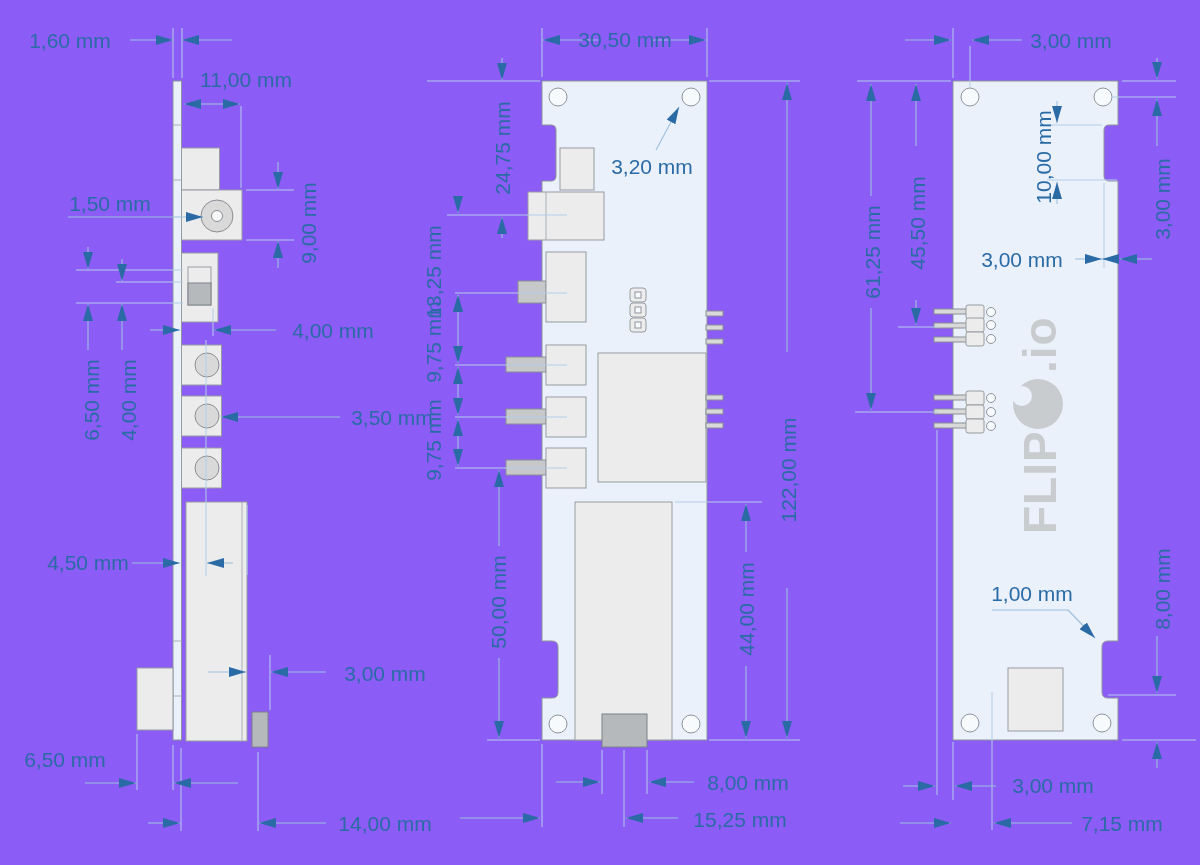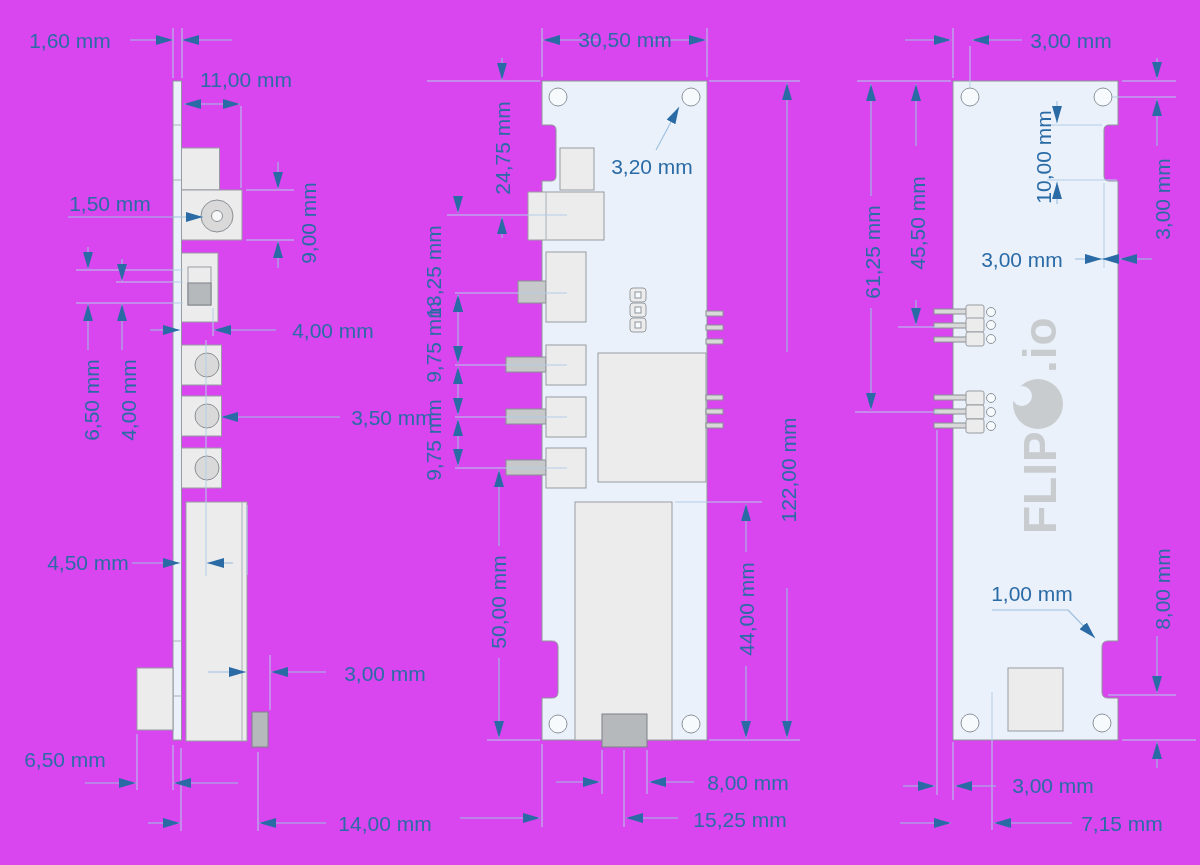--- a/index.html
+++ b/index.html
@@ -1,16 +1,16 @@
 <!DOCTYPE html>
 <html><head>
 <meta charset="utf-8">
 <style>
   html,body{margin:0;padding:0;background:#ffffff;}
-  .stage{width:1200px;height:865px;position:relative;background:#d946ef;overflow:hidden;
+  .stage{width:1200px;height:865px;position:relative;background:#8b5cf6;overflow:hidden;
          font-family:"Liberation Sans", sans-serif;}
   svg text{font-family:"Liberation Sans", sans-serif;}
   .dim-label{fill:#2a6ba6;font-size:21px;}
   .pcb{fill:#eaf1fa;stroke:#8d949b;stroke-width:1;}
   .hole{fill:#f6fafd;stroke:#8d949b;stroke-width:1;}
   .cmp{fill:#ececec;stroke:#979ca1;stroke-width:1;}
   .cmp2{fill:#d9d9d9;stroke:#8a8f94;stroke-width:1;}
   .dark{fill:#b6b9bc;stroke:#7d8287;stroke-width:1;}
   .stem{fill:#c6c8ca;stroke:#8a8f94;stroke-width:1;}
   .dl{stroke:#9dbfdf;stroke-width:1.1;fill:none;}

